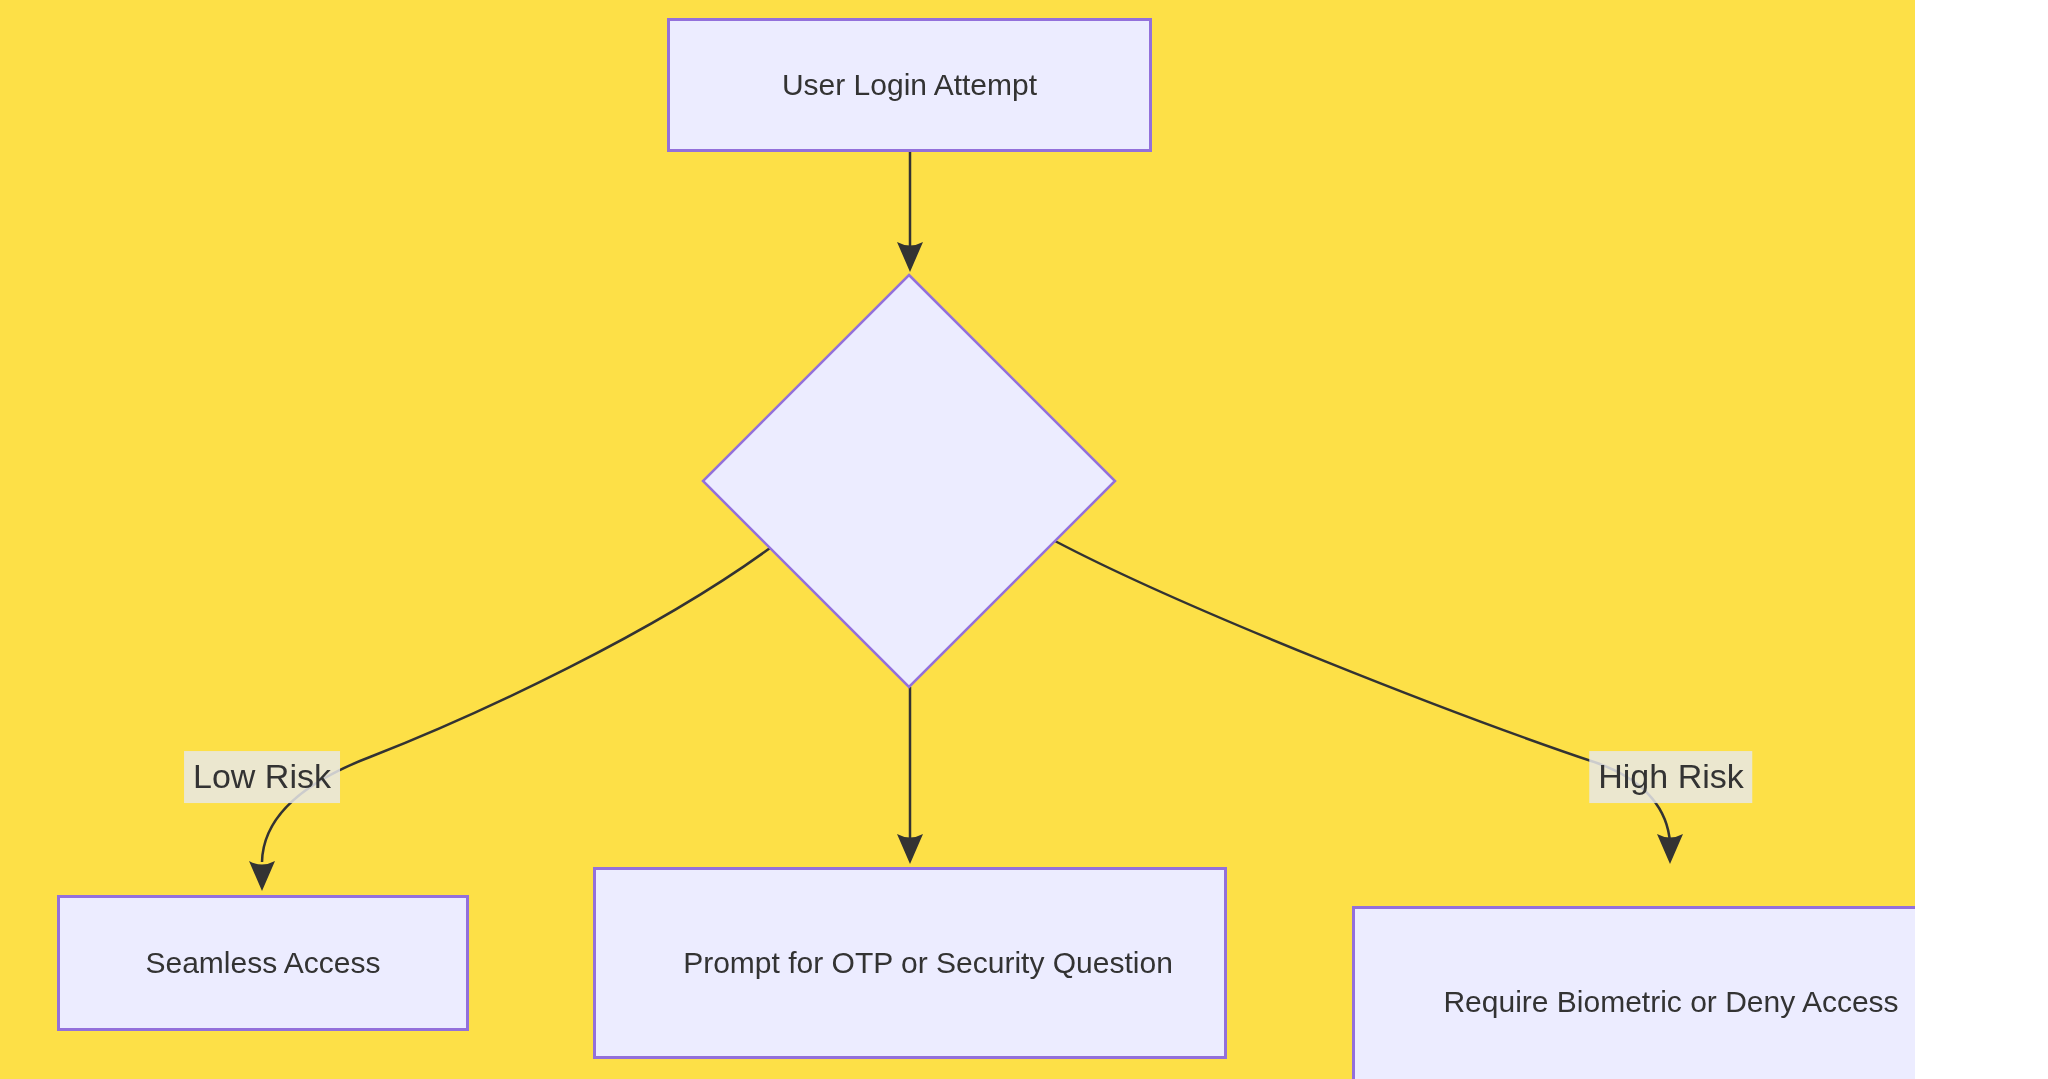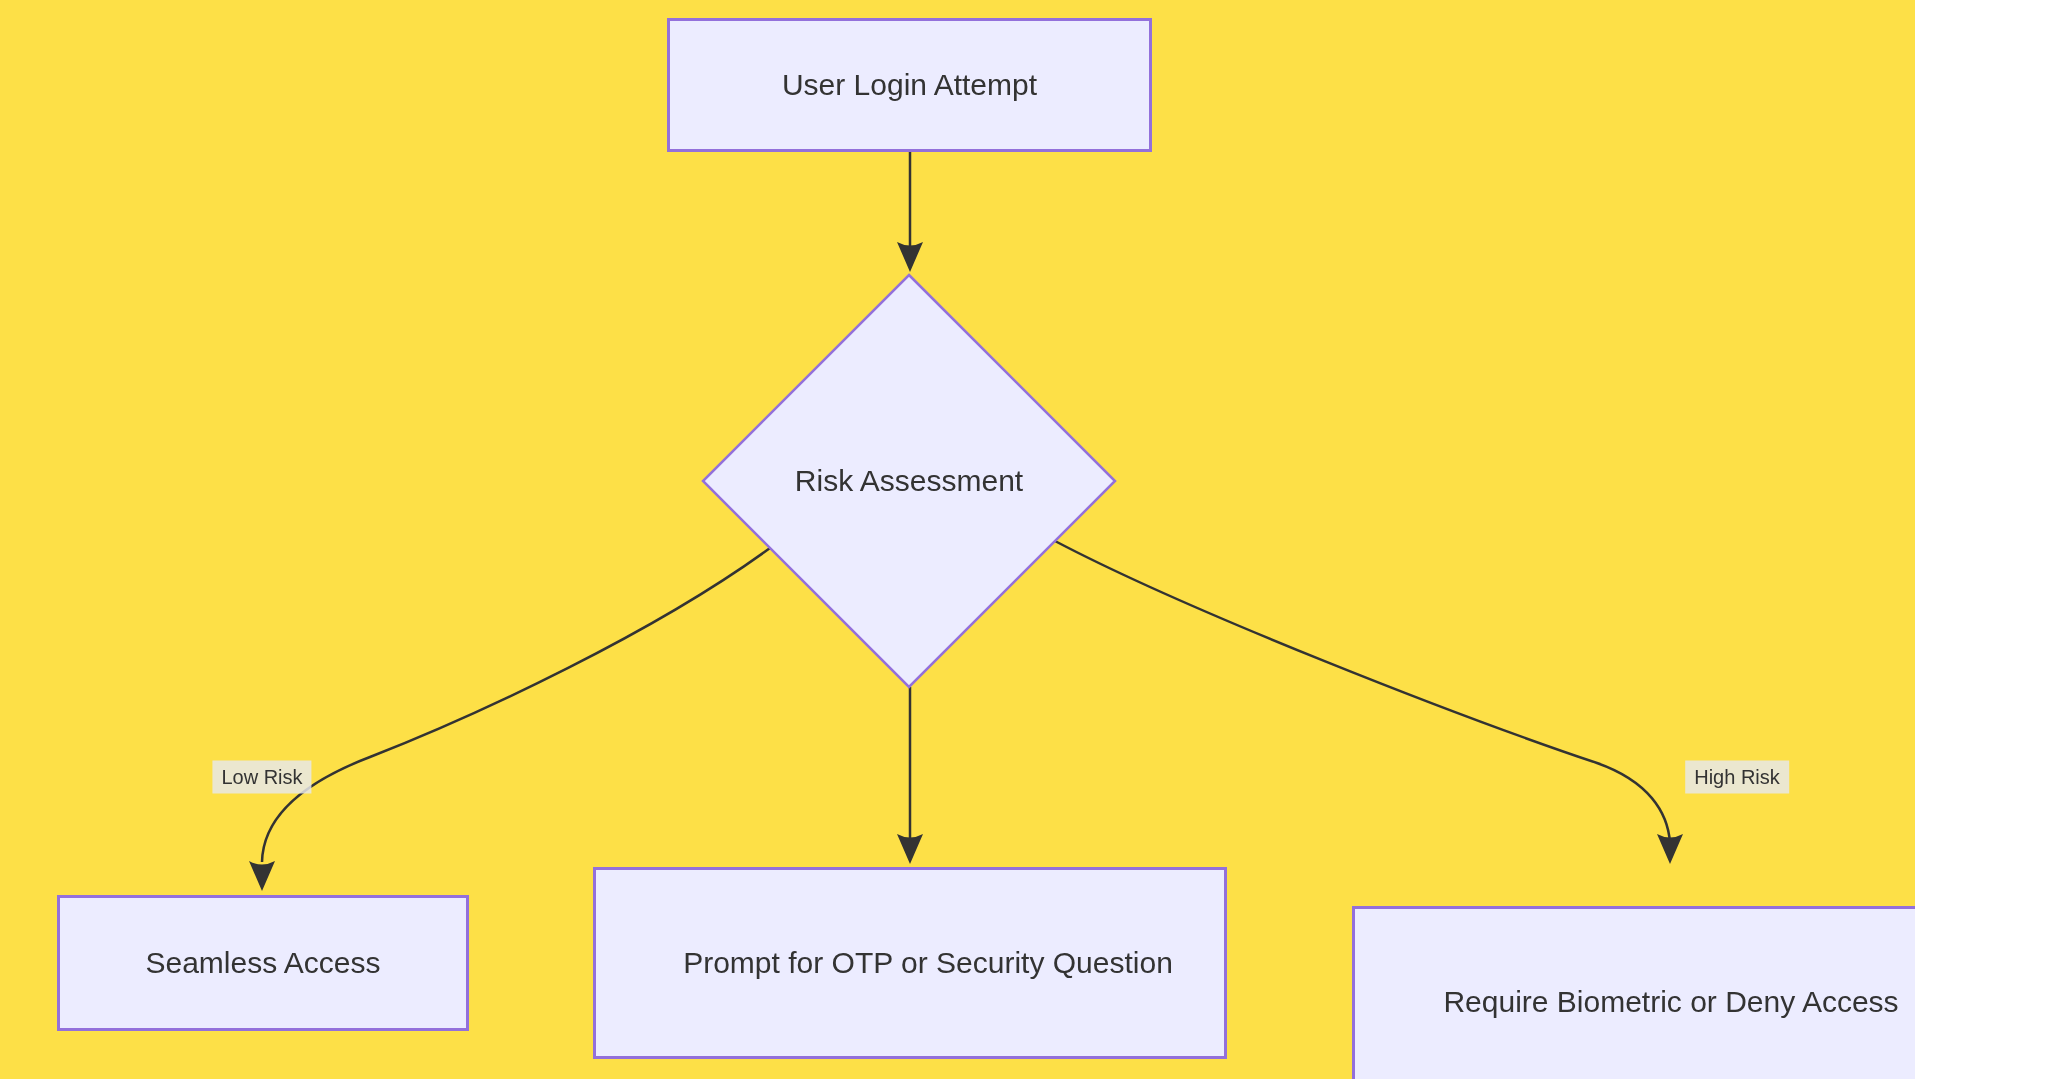--- a/index.html
+++ b/index.html
@@ -62,21 +62,21 @@
     text-align: center;
     font-size: 30px;
     color: #333333;
     z-index: 2;
   }
   .edge-label {
     position: absolute;
     transform: translate(-50%, -50%);
     background: rgba(232, 232, 232, 0.85);
     padding: 3px 9px;
-    font-size: 20px;
+    font-size: 34px;
     line-height: 1.35;
     color: #333333;
     white-space: nowrap;
     z-index: 3;
   }
   .wrap-medium { max-width: 500px; }
   .wrap-high  { max-width: 465px; }
 </style>
 </head>
 <body>
@@ -97,38 +97,35 @@
     <path class="edge-path" d="M 1055 541 C 1190 612, 1460 717, 1597 763 C 1648 781, 1668 812, 1670 843"></path>
     <path class="arrowhead" d="M 1670 864 L 1657 834 Q 1670 841 1683 834 Z"></path>
 
     <polygon class="diamond-shape" points="909,275 1115,481 909,687 703,481"></polygon>
   </svg>
 
   <div class="node-rect" style="left:667px; top:18px; width:485px; height:134px;">
     <span class="node-text">User Login Attempt</span>
   </div>
 
-  <div class="node-diamond-label" style="left:709px; top:453px; width:400px; height:56px;">
-    <span class="node-text">Risk Assessment</span>
-  </div>
 
   <div class="node-rect" style="left:57px; top:895px; width:412px; height:136px;">
     <span class="node-text">Seamless Access</span>
   </div>
 
   <div class="node-rect" style="left:593px; top:867px; width:634px; height:192px;padding-left:36px;">
     <span class="node-text wrap-medium">Prompt for OTP or Security Question</span>
   </div>
 
   <div class="node-rect" style="left:1352px; top:866px; width:638px; height:192px;margin-top:40px;">
     <span class="node-text wrap-high">Require Biometric or Deny Access</span>
   </div>
 
   <div class="edge-label" style="left:262px; top:777px;">
     <span>Low Risk</span>
   </div>
 
 
-  <div class="edge-label" style="left:1737px; top:777px;">
+  <div class="edge-label" style="left:1671px; top:777px;">
     <span>High Risk</span>
   </div>
 
 </div>
 
 </body></html>

